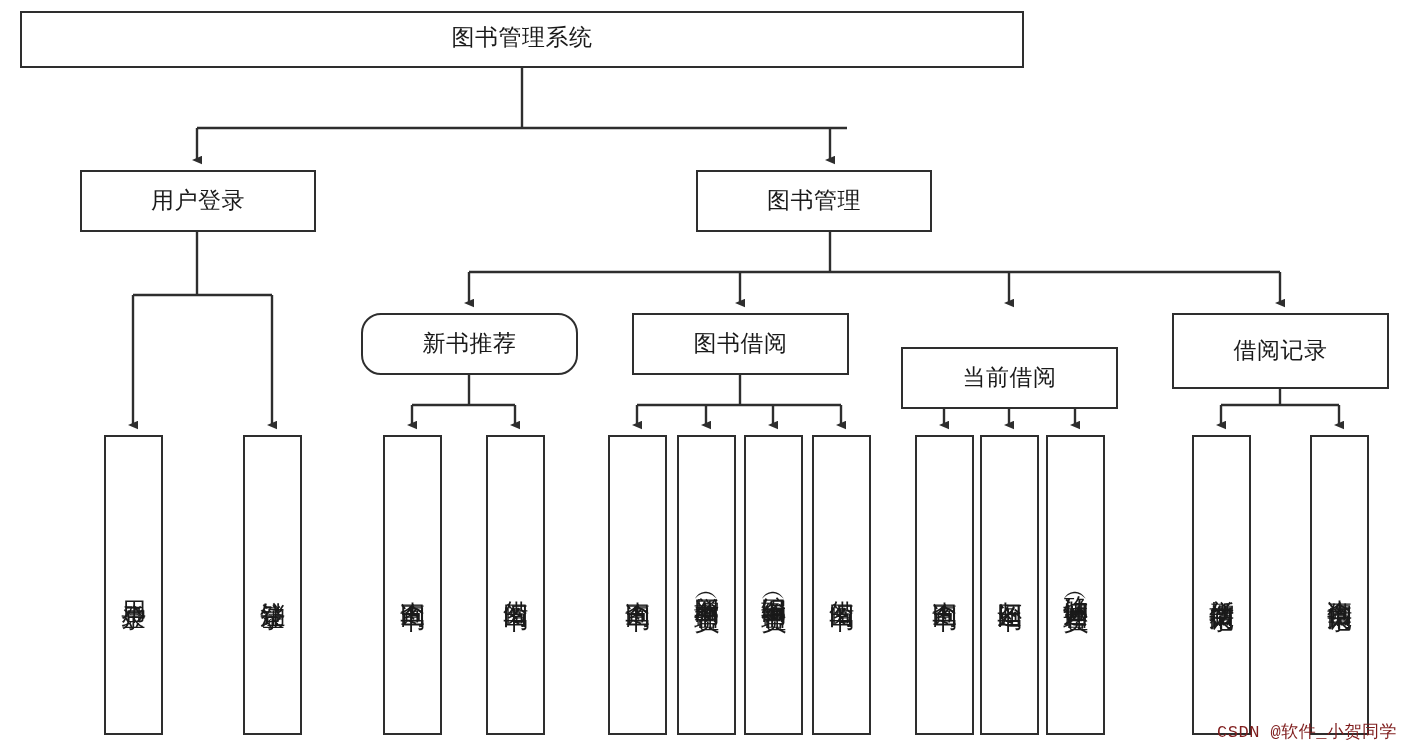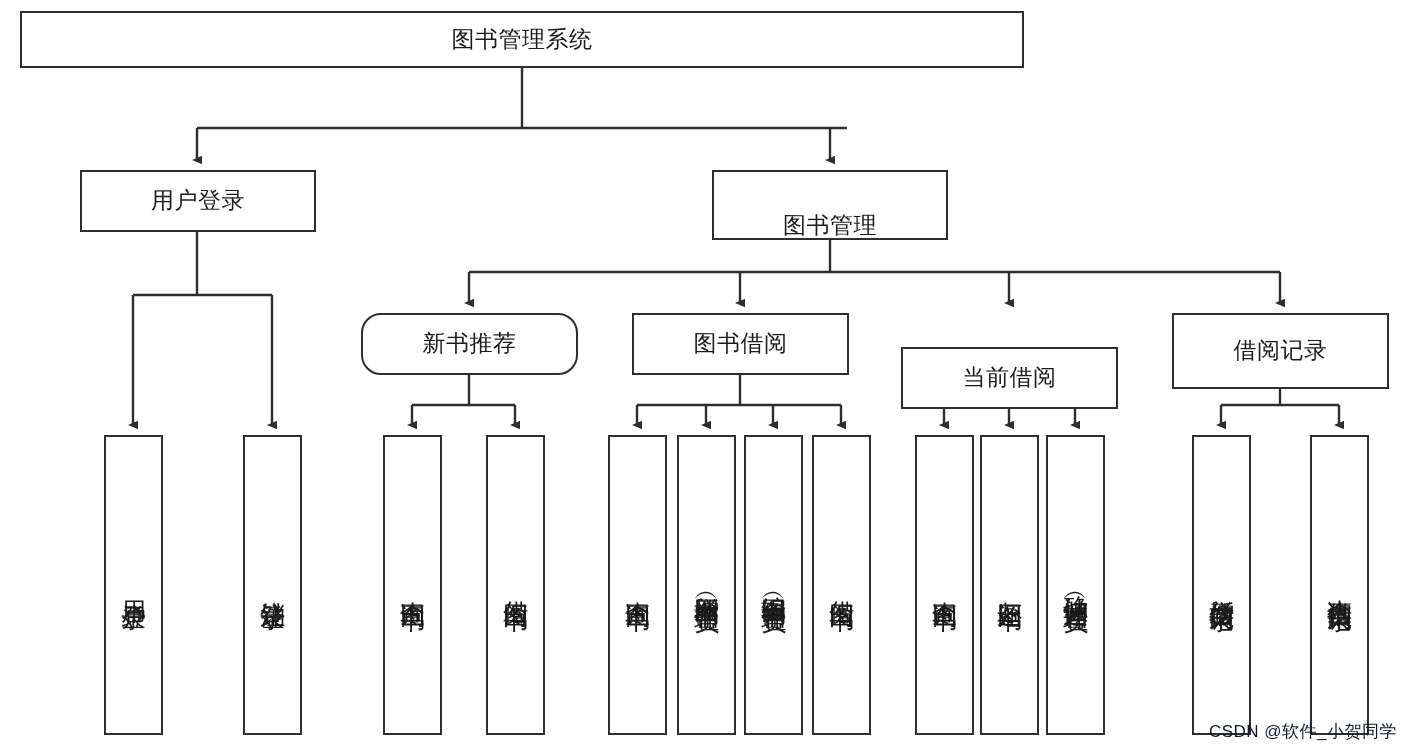--- a/index.html
+++ b/index.html
@@ -36,20 +36,21 @@
     justify-content: center;
     color: #1a1a1a;
   }
   .node.horiz {
     font-size: 23px;
     letter-spacing: 0.5px;
     line-height: 1.1;
   }
   .node.root {
     font-size: 23px;
+    font-family: Liberation Mono, monospace;
   }
   .node.vert {
     writing-mode: vertical-rl;
     text-orientation: upright;
     font-size: 25px;
     line-height: 1.18;
     padding-top: 6px;
     padding-bottom: 6px;
     letter-spacing: 2px;
     align-items: center;
@@ -61,24 +62,24 @@
   .node.vert span {
     display: block;
     writing-mode: vertical-rl;
     text-orientation: upright;
   }
   #watermark {
     position: absolute;
     right: 8px;
     bottom: 4px;
     font-size: 17px;
-    color: #0f172a;
+    color: #7f1d1d;
     letter-spacing: 0.5px;
     white-space: nowrap;
-    font-family: Liberation Sans, sans-serif;
+    font-family: Liberation Mono, monospace;
   }
 </style>
 </head>
 <body>
 
 <div id="diagram-root">
 
   <svg id="edges-layer" width="1405" height="747" viewBox="0 0 1405 747">
     <defs>
       <marker id="arrow" markerWidth="10" markerHeight="10" refX="4.2" refY="5" orient="auto" markerUnits="userSpaceOnUse">
@@ -129,21 +130,21 @@
     </g>
   </svg>
 
   <div class="node root horiz" style="left:20px; top:11px; width:1004px; height:57px;">
     <span>图书管理系统</span>
   </div>
 
   <div class="node horiz" style="left:80px; top:170px; width:236px; height:62px;">
     <span>用户登录</span>
   </div>
-  <div class="node horiz" style="left:712px; top:170px; width:236px; height:70px;align-items:flex-end;">
+  <div class="node horiz" style="left:696px; top:170px; width:236px; height:62px;">
     <span>图书管理</span>
   </div>
 
   <div class="node horiz" style="left:361px; top:313px; width:217px; height:62px;border-radius:20px;">
     <span>新书推荐</span>
   </div>
   <div class="node horiz" style="left:632px; top:313px; width:217px; height:62px;">
     <span>图书借阅</span>
   </div>
   <div class="node horiz" style="left:901px; top:313px; width:217px; height:62px;margin-top:34px;">

